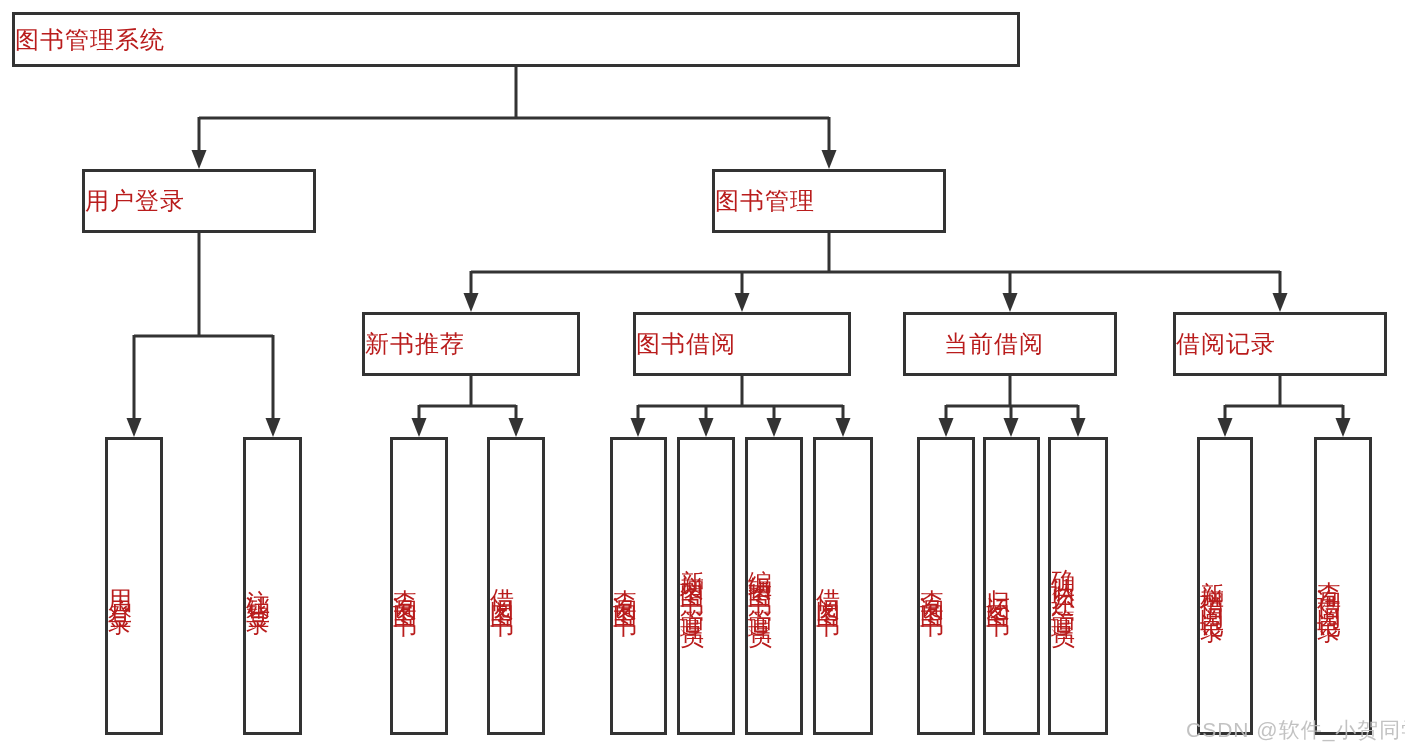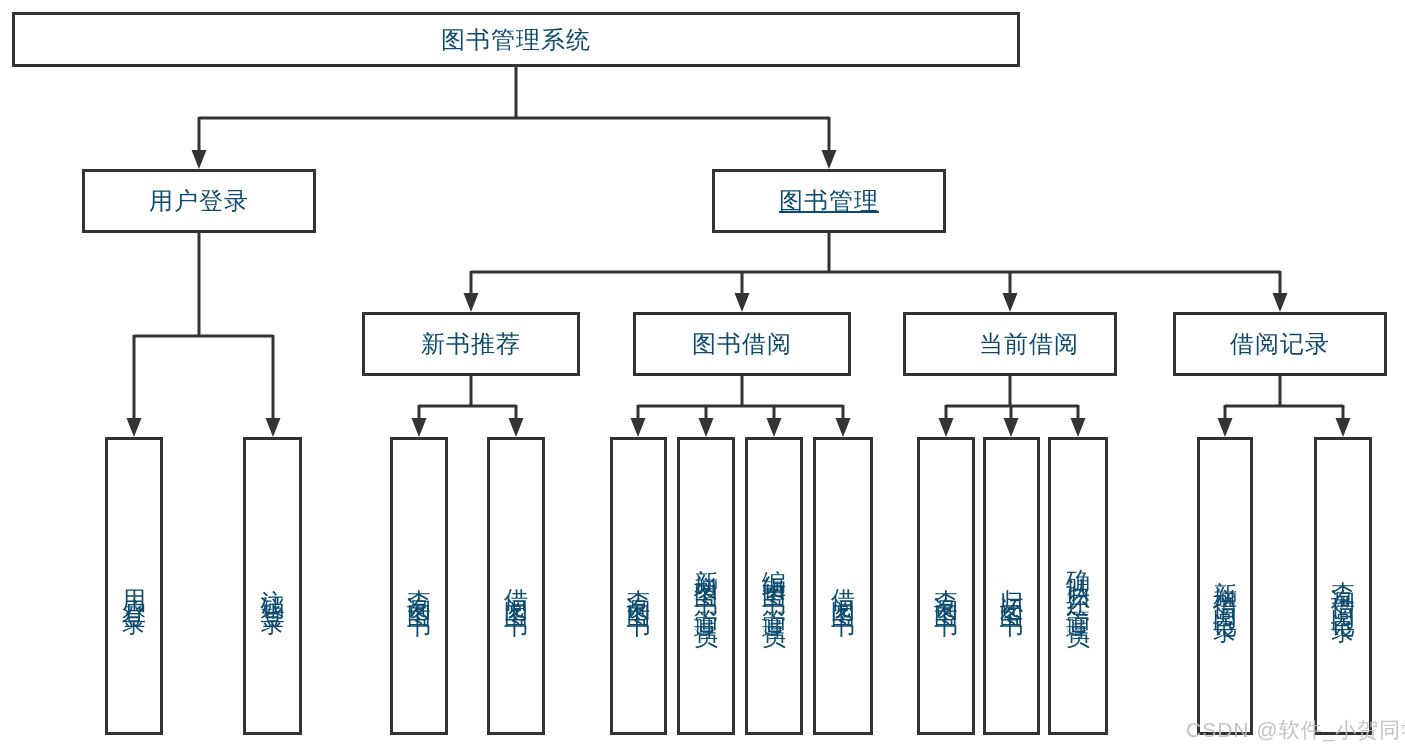--- a/index.html
+++ b/index.html
@@ -21,22 +21,21 @@
     width: 1405px;
     height: 747px;
   }
   .node {
     position: absolute;
     box-sizing: border-box;
     background: #ffffff;
     border: 3px solid #333333;
     display: flex;
     align-items: center;
-    justify-content: center;
-    color: #0c4a6e;
+    color: #b91c1c;
     font-size: 24px;
     letter-spacing: 1px;
   }
   .leaf {
     border-width: 3px;
   }
   .vtext {
     writing-mode: vertical-rl;
     text-orientation: mixed;
     letter-spacing: 8px;
@@ -106,21 +105,21 @@
     </g>
   </svg>
 
   <div class="node" style="left:12px; top:12px; width:1008px; height:55px;">
     <span>图书管理系统</span>
   </div>
 
   <div class="node" style="left:82px; top:169px; width:234px; height:64px;">
     <span>用户登录</span>
   </div>
-  <div class="node" style="left:712px; top:169px; width:234px; height:64px;text-decoration:underline;">
+  <div class="node" style="left:712px; top:169px; width:234px; height:64px;">
     <span>图书管理</span>
   </div>
 
   <div class="node" style="left:633px; top:312px; width:218px; height:64px;">
     <span>图书借阅</span>
   </div>
   <div class="node" style="left:362px; top:312px; width:218px; height:64px;">
     <span>新书推荐</span>
   </div>
   <div class="node" style="left:903px; top:312px; width:214px; height:64px;padding-left:38px;">

